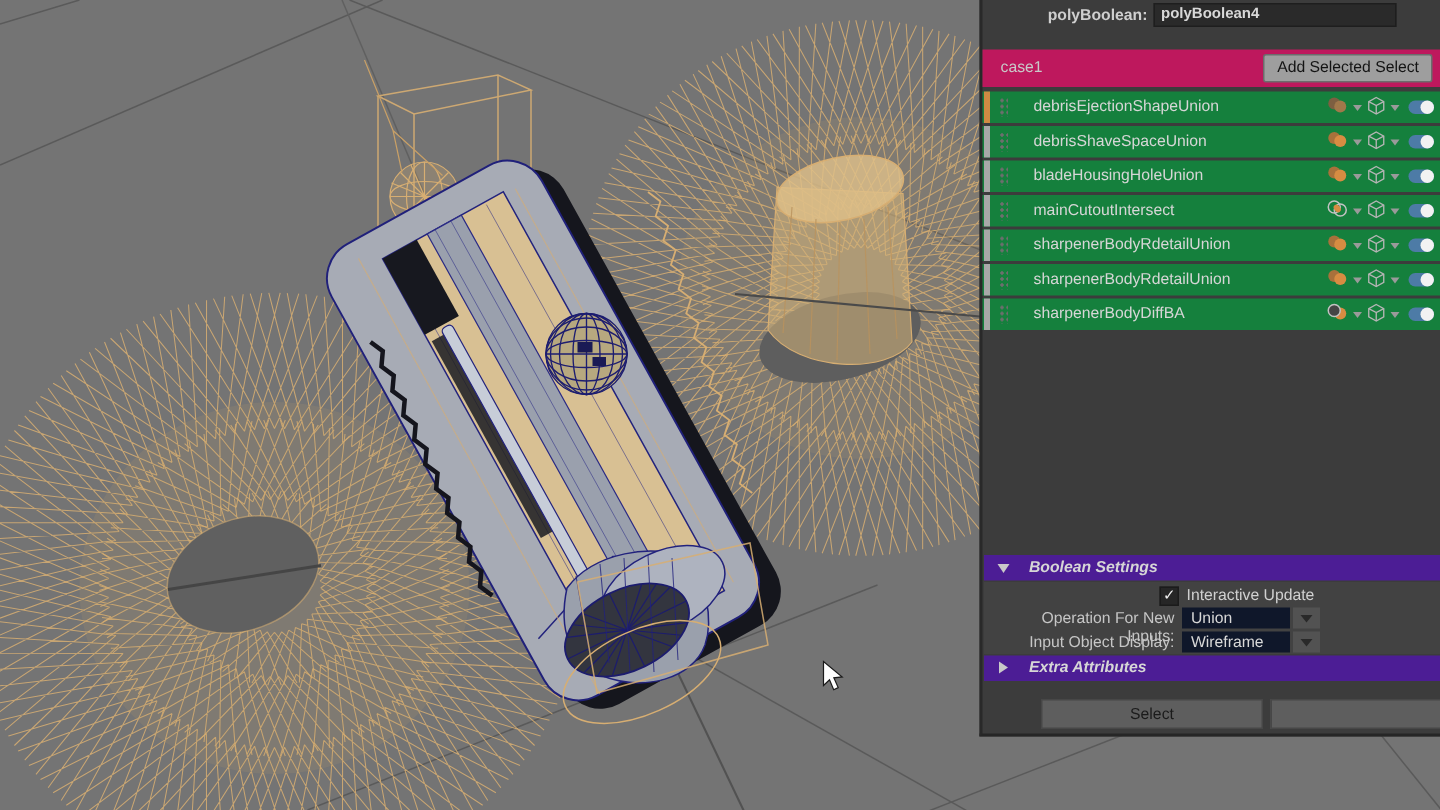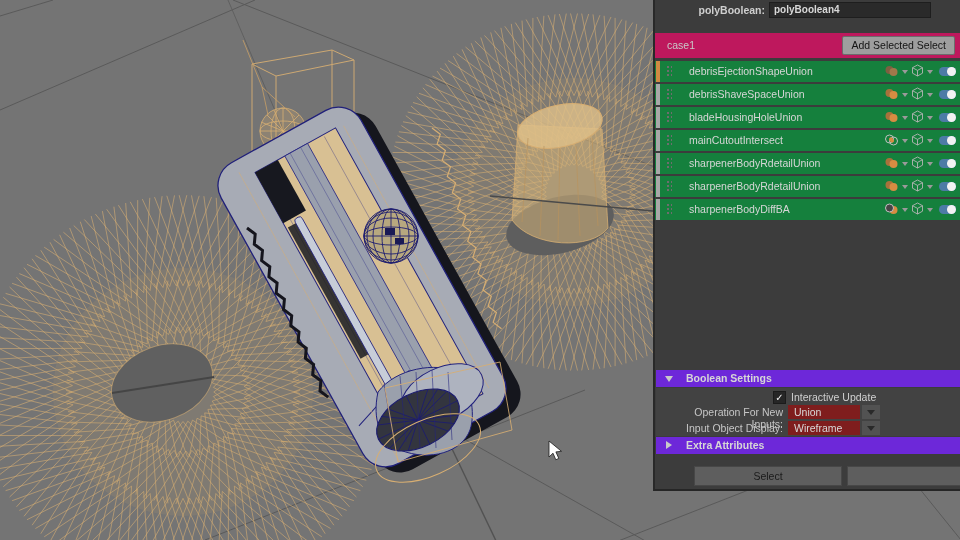--- a/index.html
+++ b/index.html
@@ -42,37 +42,37 @@
     background-size:4px 4px;
   }
   .row .rlabel{position:absolute;left:34px;top:0;line-height:21px;color:#d6d6d6;font-size:10.5px;white-space:nowrap;}
   .row .controls{position:absolute;right:4px;top:0;height:21px;display:flex;align-items:center;gap:3px;}
   .dd{width:0;height:0;border-left:3px solid transparent;border-right:3px solid transparent;border-top:4px solid #9a9a9a;}
   .toggle{position:relative;width:17px;height:9px;border-radius:5px;background:#4d7ba6;margin-left:3px;}
   .toggle .knob{position:absolute;right:0px;top:0px;width:9px;height:9px;border-radius:50%;background:#f2f2f2;}
   .opicon,.cubeicon{display:block;}
 
   .sect-header{
-    position:absolute;left:1px;width:305px;height:17px;background:#6d28d9;
-    line-height:17px;font-weight:bold;color:#d6d6d6;font-size:10.5px;
+    position:absolute;left:1px;width:305px;height:17px;background:#4c1d95;
+    line-height:17px;font-weight:bold;color:#d6d6d6;font-size:10.5px;font-style:italic;
   }
   .sect-header .txt{margin-left:30px;}
   .tri-down{position:absolute;left:9px;top:6px;width:0;height:0;
     border-left:4px solid transparent;border-right:4px solid transparent;border-top:6px solid #c9c9c9;}
   .tri-right{position:absolute;left:10px;top:4px;width:0;height:0;
     border-top:4px solid transparent;border-bottom:4px solid transparent;border-left:6px solid #c9c9c9;}
   #bool-header{top:370px;}
   #settings-body{position:absolute;left:1px;top:388px;width:305px;height:48px;background:#424242;}
   .chkrow{position:absolute;left:0;top:3px;width:100%;height:13px;}
   .chk{position:absolute;left:117px;top:0px;width:11px;height:11px;background:#262626;border:1px solid #1b1b1b;
        color:#f0f0f0;font-size:10px;line-height:11px;text-align:center;}
   .chklbl{position:absolute;left:135px;top:0;line-height:13px;color:#d0d0d0;font-size:10.5px;}
   .optrow{position:absolute;left:16px;width:100%;height:15px;}
   .optrow .olbl{position:absolute;left:0;top:1px;width:112px;text-align:right;color:#c6c6c6;font-size:10.5px;}
-  .optrow .ofield{position:absolute;left:117px;top:0;width:66px;height:14px;background:#7f1d1d;
+  .optrow .ofield{position:absolute;left:117px;top:0;width:66px;height:14px;background:#0f172a;
       color:#d8d8d8;font-size:10.5px;line-height:14px;padding:0 0 0 6px;}
   .optrow .oarrow{position:absolute;left:191px;top:0;width:18px;height:14px;background:#525252;}
   .optrow .oarrow .dk{position:absolute;left:5px;top:5px;width:0;height:0;
       border-left:4px solid transparent;border-right:4px solid transparent;border-top:5px solid #292929;}
   #op-row{top:405px;}
   #disp-row{top:421px;}
   #extra-header{top:437px;}
   .footer{position:absolute;left:0;top:466px;width:100%;height:20px;margin-left:36px;}
   .fbtn{position:absolute;top:0;height:20px;background:#5e5e5e;border:1px solid #474747;
         box-sizing:border-box;color:#1b1b1b;font-size:10.5px;text-align:center;line-height:18px;}

